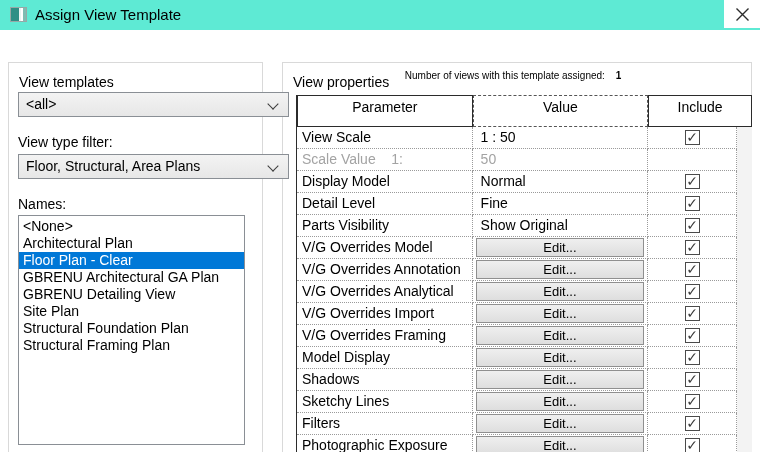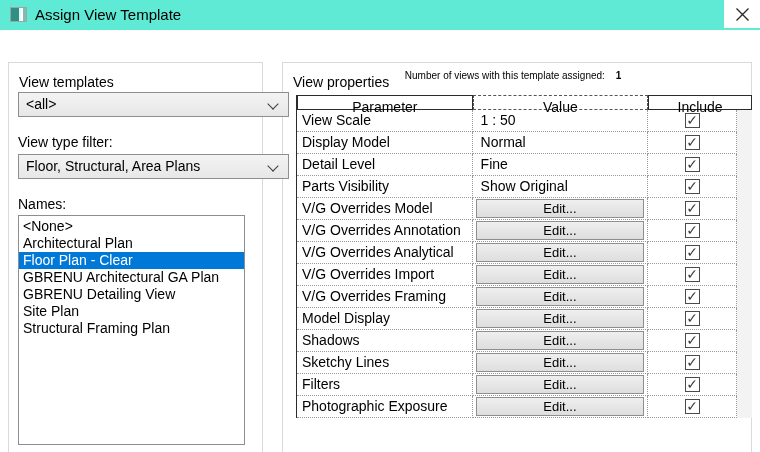--- a/index.html
+++ b/index.html
@@ -56,21 +56,21 @@
   .count-line {
     position:absolute; left:300px; top:70px; width:426px; text-align:center;
     font-size:10px; z-index:2;
   }
   .count-line b { margin-left:8px; }
   
   .ptable {
     position:absolute; left:296px; top:95px; width:456px; z-index:2;
     border-left:1px solid #2b2b2b; box-sizing:border-box; background:#fff;
   }
-  .thead { display:flex; height:15px; box-sizing:border-box; }
+  .thead { display:flex; height:32px; box-sizing:border-box; }
   .th {
     box-sizing:border-box; background:#fff; font-size:14px; text-align:center;
     line-height:23px; border:1px solid #2b2b2b; cursor:default;
   }
   .th.param { width:176px; }
   .th.value { width:176px; border-left:none; border-style:dashed; border-color:#555;
               border-top-style:dashed; }
   .th.value { border:1px dashed #555; }
   .th.include { width:104px; border-left:1px solid #2b2b2b; }
   .tbody { }
@@ -127,20 +127,21 @@
 </div>
 
 <span class="field-label" style="left:18px; top:196px;">Names:</span>
 <div class="listbox">
     <div class="list-item">&lt;None&gt;</div>
     <div class="list-item">Architectural Plan</div>
     <div class="list-item selected">Floor Plan - Clear</div>
     <div class="list-item">GBRENU Architectural GA Plan</div>
     <div class="list-item">GBRENU Detailing View</div>
     <div class="list-item">Site Plan</div>
+    <div class="list-item">Structural Foundation Plan</div>
     <div class="list-item">Structural Framing Plan</div>
   </div>
 
 <div class="groupbox gb-right"></div>
 <span class="group-label gl-right">View properties</span>
 
 <div class="count-line">
   <span>Number of views with this template assigned:</span>
   <b>1</b>
 </div>
@@ -154,20 +155,26 @@
   <div class="tbody">
       <div class="trow">
         <div class="tcell param">View Scale</div>
         <div class="tcell value">1 : 50</div>
         <div class="tcell include">
           <span class="checkbox">✓</span>
         </div>
         <div class="tcell track"></div>
       </div>
       <div class="trow">
+        <div class="tcell param disabled">Scale Value    1:</div>
+        <div class="tcell value disabled">50</div>
+        <div class="tcell include"></div>
+        <div class="tcell track"></div>
+      </div>
+      <div class="trow">
         <div class="tcell param">Display Model</div>
         <div class="tcell value">Normal</div>
         <div class="tcell include">
           <span class="checkbox">✓</span>
         </div>
         <div class="tcell track"></div>
       </div>
       <div class="trow">
         <div class="tcell param">Detail Level</div>
         <div class="tcell value">Fine</div>

